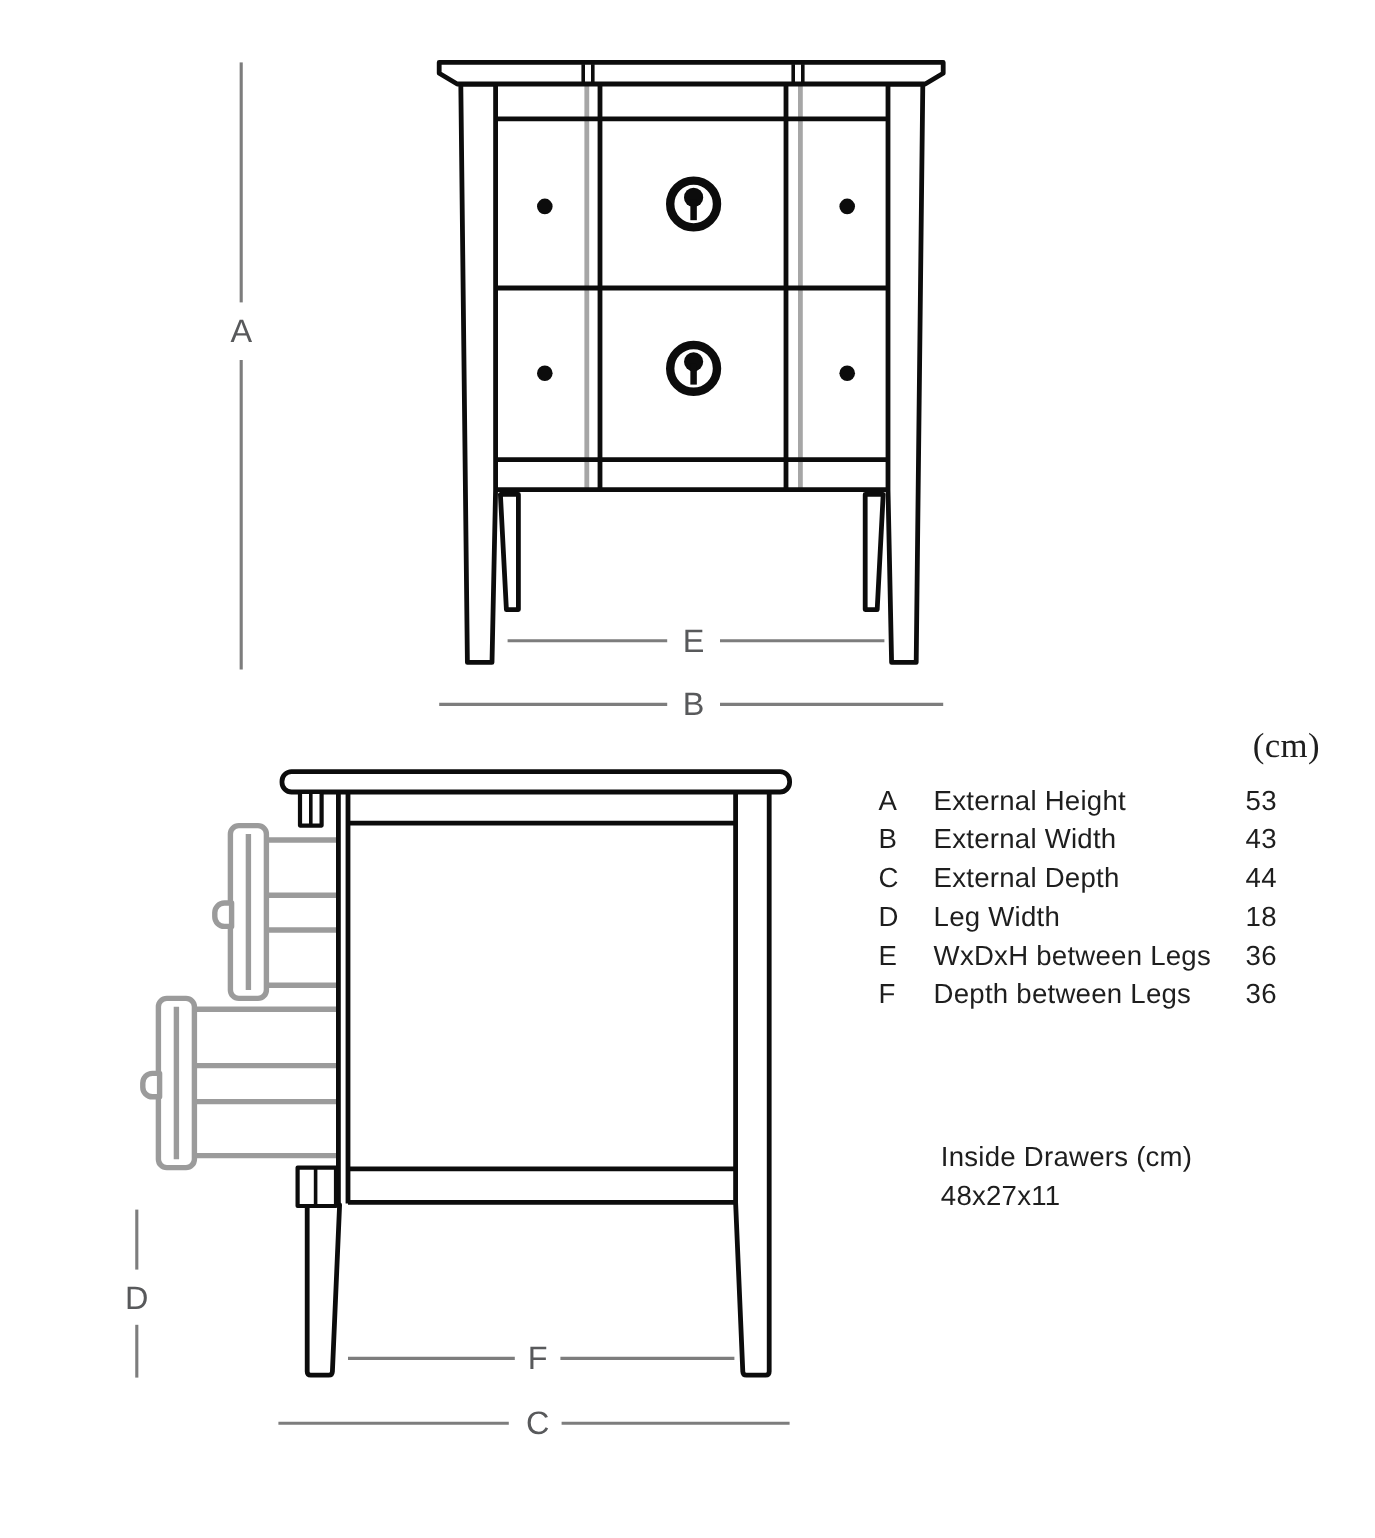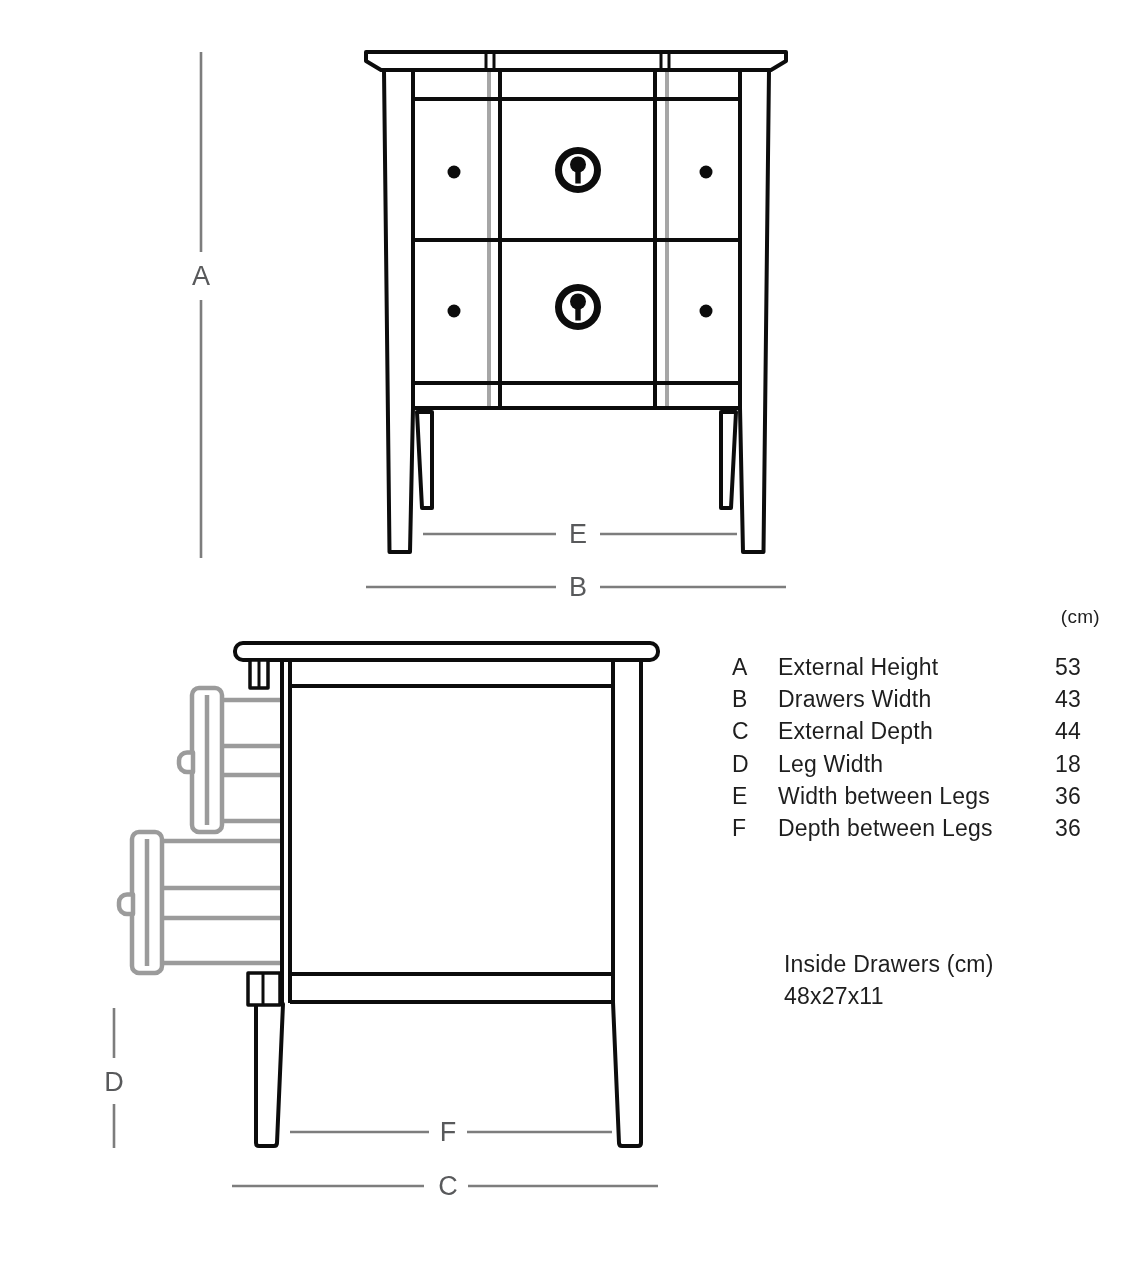--- a/index.html
+++ b/index.html
@@ -16,26 +16,26 @@
   .ink{fill:#0c0c0c;stroke:none;}
   .ring{stroke:#0c0c0c;stroke-width:7;fill:#ffffff;}
   .gry{stroke:#9b9b9b;stroke-width:4.5;fill:none;stroke-linejoin:round;}
   .gryfill{stroke:#9b9b9b;stroke-width:4.5;fill:#ffffff;stroke-linejoin:round;}
   .gv{stroke:#a6a6a6;stroke-width:4;fill:none;}
   .dim{stroke:#7d7d7d;stroke-width:2.6;fill:none;}
   .dimlabel{fill:#58595b;font-size:27px;font-family:"Liberation Sans",sans-serif;text-anchor:middle;}
 
   
   .units{position:absolute;left:720px;top:606px;width:380px;text-align:right;
-         font-size:19px;letter-spacing:.3px;}
+         font-size:29px;letter-spacing:.3px;font-family:Liberation Serif, serif;}
   .spec-table{position:absolute;left:732px;top:651px;width:366px;font-size:23px;letter-spacing:.2px;}
   .spec-row{display:flex;align-items:center;height:32.3px;}
   .spec-letter{width:46px;flex:0 0 46px;}
   .spec-name{flex:1;}
-  .spec-value{flex:0 0 60px;text-align:center;}
+  .spec-value{flex:0 0 60px;text-align:left;}
   .inside-drawers{position:absolute;left:784px;top:949px;width:340px;text-align:left;
                   font-size:23px;line-height:31.5px;letter-spacing:.2px;}
   .footer-note{position:absolute;left:63px;top:1241px;width:1084px;text-align:center;
                font-size:22.5px;letter-spacing:.2px;}
 </style>
 </head>
 <body>
 
 <div class="stage">
 
@@ -164,36 +164,36 @@
   <div class="units">(cm)</div>
 
   <div class="spec-table">
     <div class="spec-row">
       <span class="spec-letter">A</span>
       <span class="spec-name">External Height</span>
       <span class="spec-value">53</span>
     </div>
     <div class="spec-row">
       <span class="spec-letter">B</span>
-      <span class="spec-name">Drawers Width</span>
+      <span class="spec-name">External Width</span>
       <span class="spec-value">43</span>
     </div>
     <div class="spec-row">
       <span class="spec-letter">C</span>
       <span class="spec-name">External Depth</span>
       <span class="spec-value">44</span>
     </div>
     <div class="spec-row">
       <span class="spec-letter">D</span>
       <span class="spec-name">Leg Width</span>
       <span class="spec-value">18</span>
     </div>
     <div class="spec-row">
       <span class="spec-letter">E</span>
-      <span class="spec-name">Width between Legs</span>
+      <span class="spec-name">WxDxH between Legs</span>
       <span class="spec-value">36</span>
     </div>
     <div class="spec-row">
       <span class="spec-letter">F</span>
       <span class="spec-name">Depth between Legs</span>
       <span class="spec-value">36</span>
     </div>
   </div>
 
   <div class="inside-drawers">

